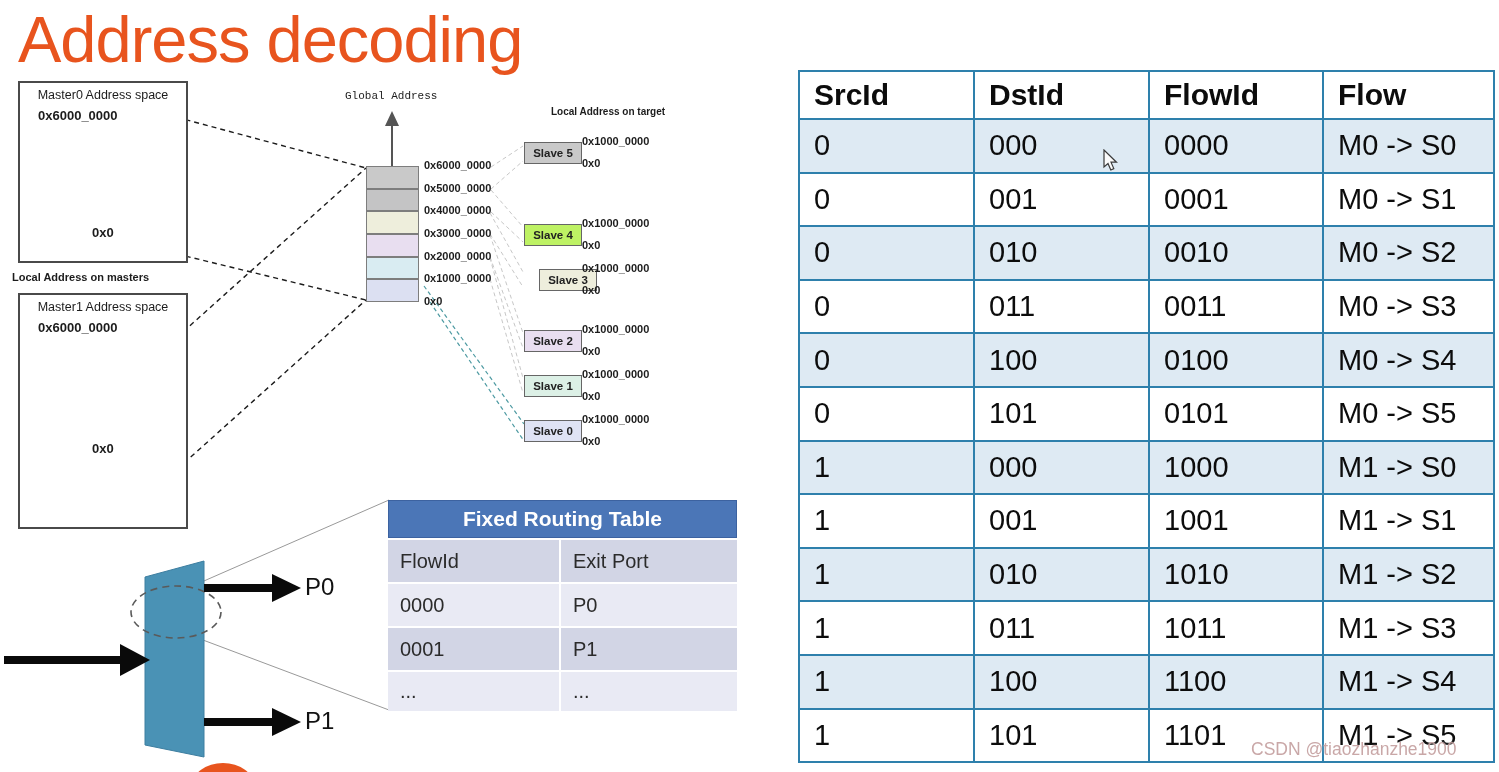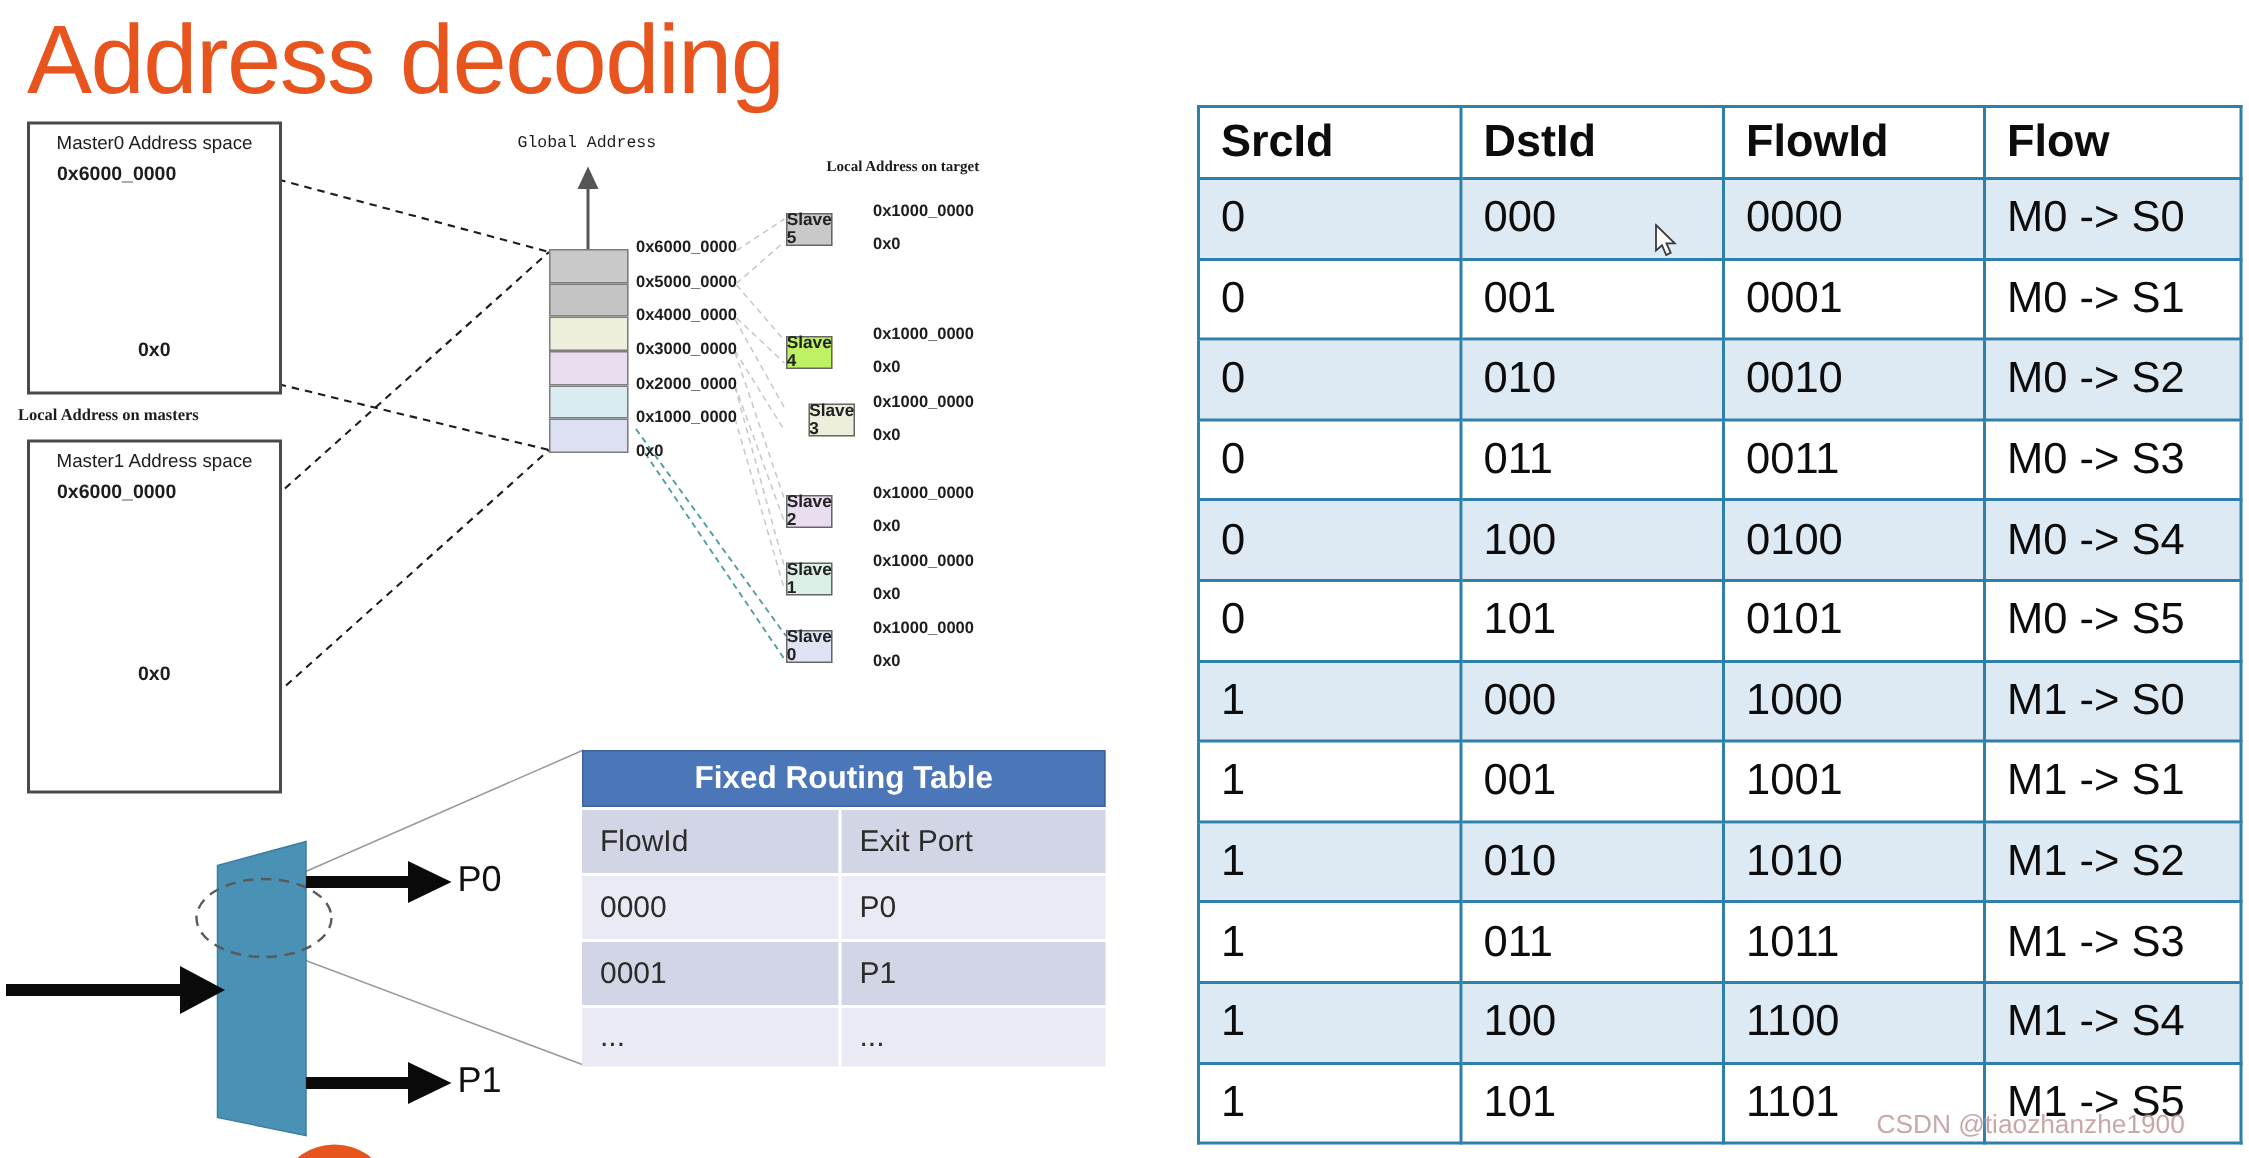--- a/index.html
+++ b/index.html
@@ -23,32 +23,32 @@
     border:2px solid #4a4a4a; z-index:2;
   }
   #master0-box { top:81px; height:182px; }
   #master1-box { top:293px; height:236px; }
   .master-title { position:absolute; top:5px; width:100%; text-align:center; font-size:12.5px; color:#1c1c1c; }
   .master-topaddr { position:absolute; left:18px; top:25px; font-size:13px; font-weight:bold; color:#1c1c1c; }
   .master-zero { position:absolute; font-size:13px; font-weight:bold; color:#1c1c1c; }
   #master0-box .master-zero { left:72px; top:142px; }
   #master1-box .master-zero { left:72px; top:146px; }
 
-  .caption { font-size:11px; font-weight:bold; color:#1c1c1c;font-family:Liberation Serif, serif; }
+  .caption { font-size:11px; font-weight:bold; color:#1c1c1c; }
   #masters-caption { left:12px; top:271px;text-align:center; }
   #global-label { left:345px; top:90px; font-size:11px; color:#1c1c1c;font-family:Liberation Mono, monospace; }
   #target-caption { left:551px; top:106px; font-size:10px; }
 
   
   .stack-seg { position:absolute; left:366px; width:53px; border:1px solid #7d7d7d; z-index:2; }
   .stack-addr { position:absolute; left:424px; font-size:11px; font-weight:bold; color:#1c1c1c; z-index:3; }
 
   
   .slave {
-    position:absolute; left:524px; width:31px; height:22px; z-index:2;
+    position:absolute; left:524px; width:58px; height:22px; z-index:2;
     border:1px solid #666; font-size:11.5px; font-weight:bold; color:#222;
     display:flex; align-items:center; justify-content:center;
   }
   .slave-addr { position:absolute; left:582px; font-size:11px; font-weight:bold; color:#1c1c1c; z-index:3; }
 
   
   .port-label { position:absolute; left:305px; font-size:24px; color:#111; z-index:3; }
   #port-p0 { top:573px; }
   #port-p1 { top:707px; }
 

